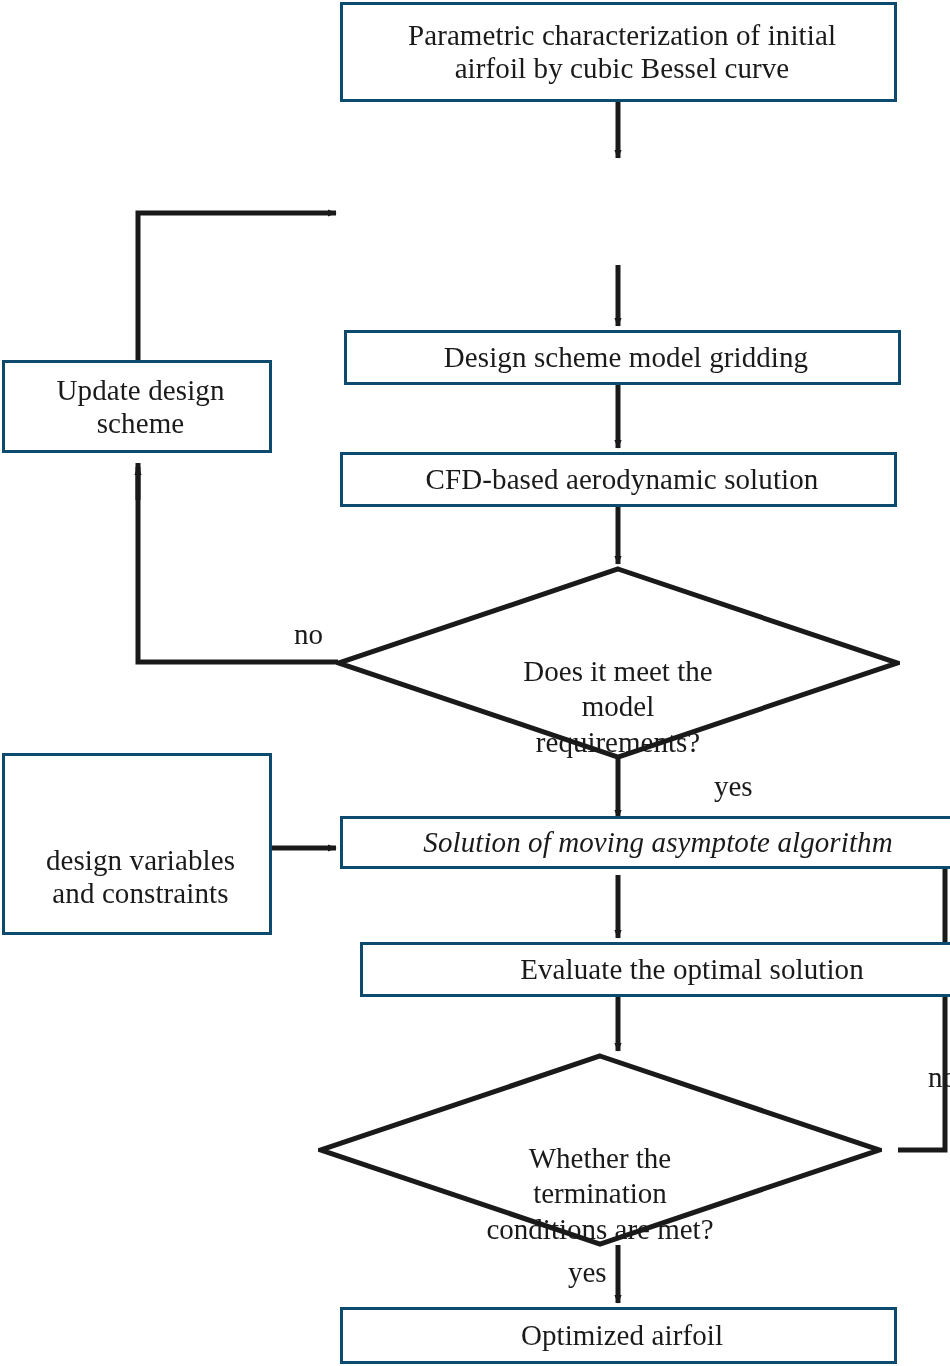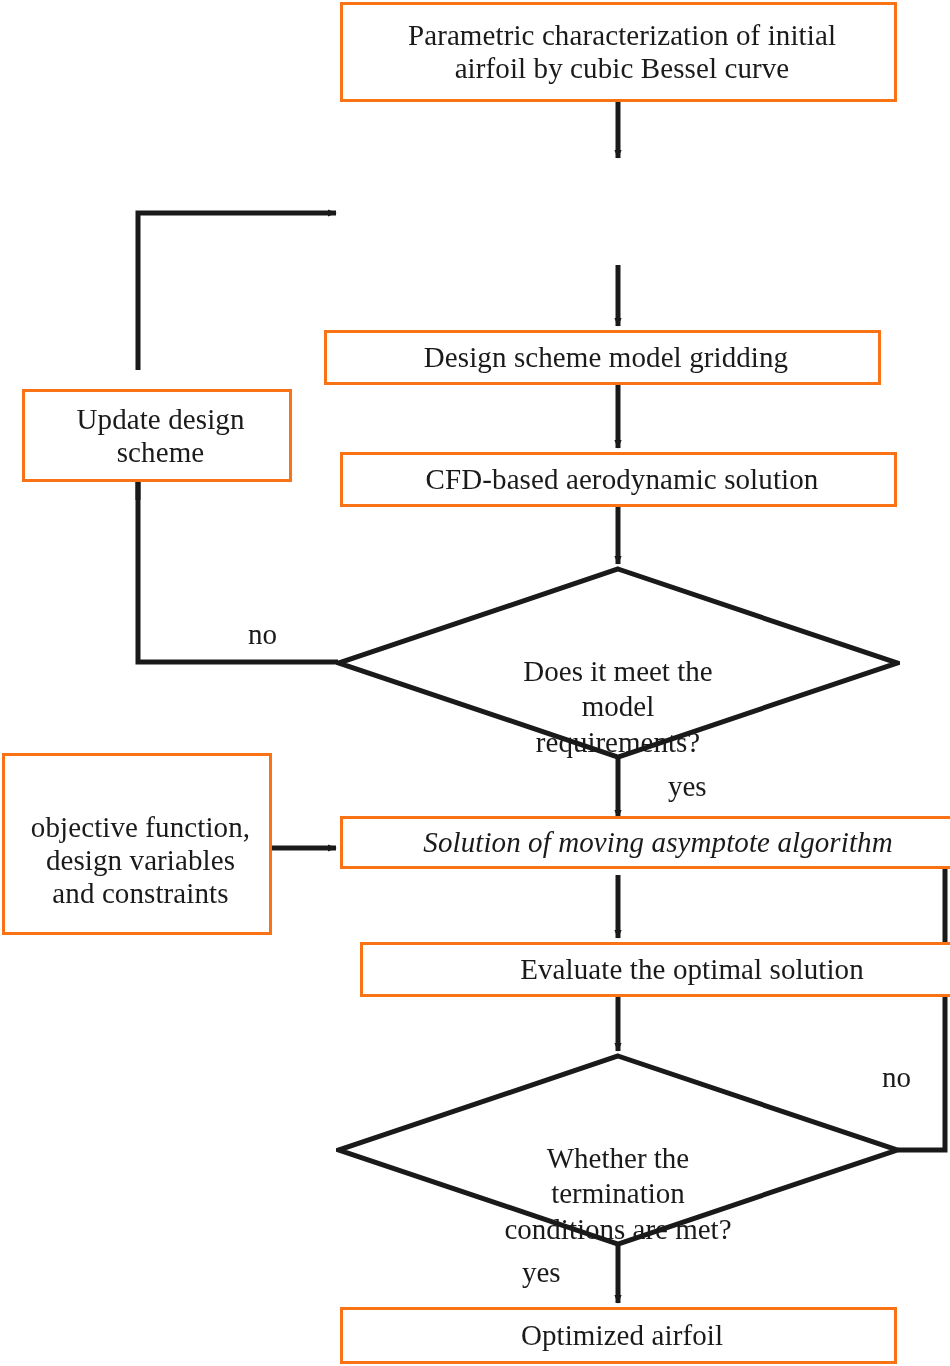--- a/index.html
+++ b/index.html
@@ -28,21 +28,21 @@
   .node {
     position: absolute;
     box-sizing: border-box;
     display: flex;
     align-items: center;
     justify-content: center;
     text-align: center;
     background: #ffffff;
   }
   .proc {
-    border: 3px solid #f97316;
+    border: 3px solid #0c4a6e;
     padding-left: 7px;
   }
   .proc .txt {
     display: block;
     line-height: 1.13;
     padding: 0 8px;
     font-size: 29px;
     letter-spacing: 0.1px;
   }
   .diamond-wrap {
@@ -65,20 +65,21 @@
     left: 0;
     top: 0;
     z-index: 1;
   }
   .edge-label {
     position: absolute;
     font-size: 29px;
     line-height: 1;
     background: transparent;
     white-space: nowrap;
+    margin-left: 46px;
   }
 </style>
 </head>
 <body>
 
 <div id="canvas">
 
   <svg id="edges" width="950" height="1366" viewBox="0 0 950 1366" xmlns="http://www.w3.org/2000/svg">
     <defs>
       <marker id="arrow" markerWidth="10" markerHeight="10" refX="8.2" refY="4" orient="auto" markerUnits="userSpaceOnUse">
@@ -114,52 +115,52 @@
 
       <line x1="618" y1="1245" x2="618" y2="1303" marker-end="url(#arrow)"></line>
     </g>
   </svg>
 
   <div class="node proc" style="left:340px; top:2px; width:557px; height:100px;">
     <span class="txt"><span>Parametric characterization of initial</span><br><span>airfoil by cubic Bessel curve</span></span>
   </div>
 
 
-  <div class="node proc" style="left:324px; top:330px; width:557px; height:55px;">
+  <div class="node proc" style="left:344px; top:330px; width:557px; height:55px;">
     <span class="txt">Design scheme model gridding</span>
   </div>
 
   <div class="node proc" style="left:340px; top:452px; width:557px; height:55px;">
     <span class="txt">CFD-based aerodynamic solution</span>
   </div>
 
-  <div class="node proc" style="left:2px; top:389px; width:270px; height:93px;margin-left:20px;">
+  <div class="node proc" style="left:2px; top:360px; width:270px; height:93px;">
     <span class="txt"><span>Update design</span><br><span>scheme</span></span>
   </div>
 
   <div class="diamond-wrap" style="left:336px; top:566px; width:564px; height:194px;">
     <svg class="diamond-svg" width="564" height="194" viewBox="0 0 564 194" xmlns="http://www.w3.org/2000/svg">
       <polygon points="282,3 561,97 282,191 3,97" fill="#ffffff" stroke="#1a1a1a" stroke-width="5"></polygon>
     </svg>
     <span class="txt"><span>Does it meet the</span><br><span>model</span><br><span>requirements?</span></span>
   </div>
 
   <div class="node proc" style="left:2px; top:753px; width:270px; height:182px;">
-    <span class="txt"><br><span>objective function,</span><br><span>design variables</span><br><span>and constraints</span></span>
+    <span class="txt"><br><br><span>design variables</span><br><span>and constraints</span></span>
   </div>
 
   <div class="node proc" style="left:340px; top:816px; width:629px; height:53px;font-style:italic;">
     <span class="txt">Solution of moving asymptote algorithm</span>
   </div>
 
   <div class="node proc" style="left:360px; top:942px; width:657px; height:55px;">
     <span class="txt">Evaluate the optimal solution</span>
   </div>
 
-  <div class="diamond-wrap" style="left:336px; top:1053px; width:564px; height:194px;">
+  <div class="diamond-wrap" style="left:318px; top:1053px; width:564px; height:194px;">
     <svg class="diamond-svg" width="564" height="194" viewBox="0 0 564 194" xmlns="http://www.w3.org/2000/svg">
       <polygon points="282,3 561,97 282,191 3,97" fill="#ffffff" stroke="#1a1a1a" stroke-width="5"></polygon>
     </svg>
     <span class="txt"><span>Whether the</span><br><span>termination</span><br><span>conditions are met?</span></span>
   </div>
 
   <div class="node proc" style="left:340px; top:1307px; width:557px; height:57px;">
     <span class="txt">Optimized airfoil</span>
   </div>
 

